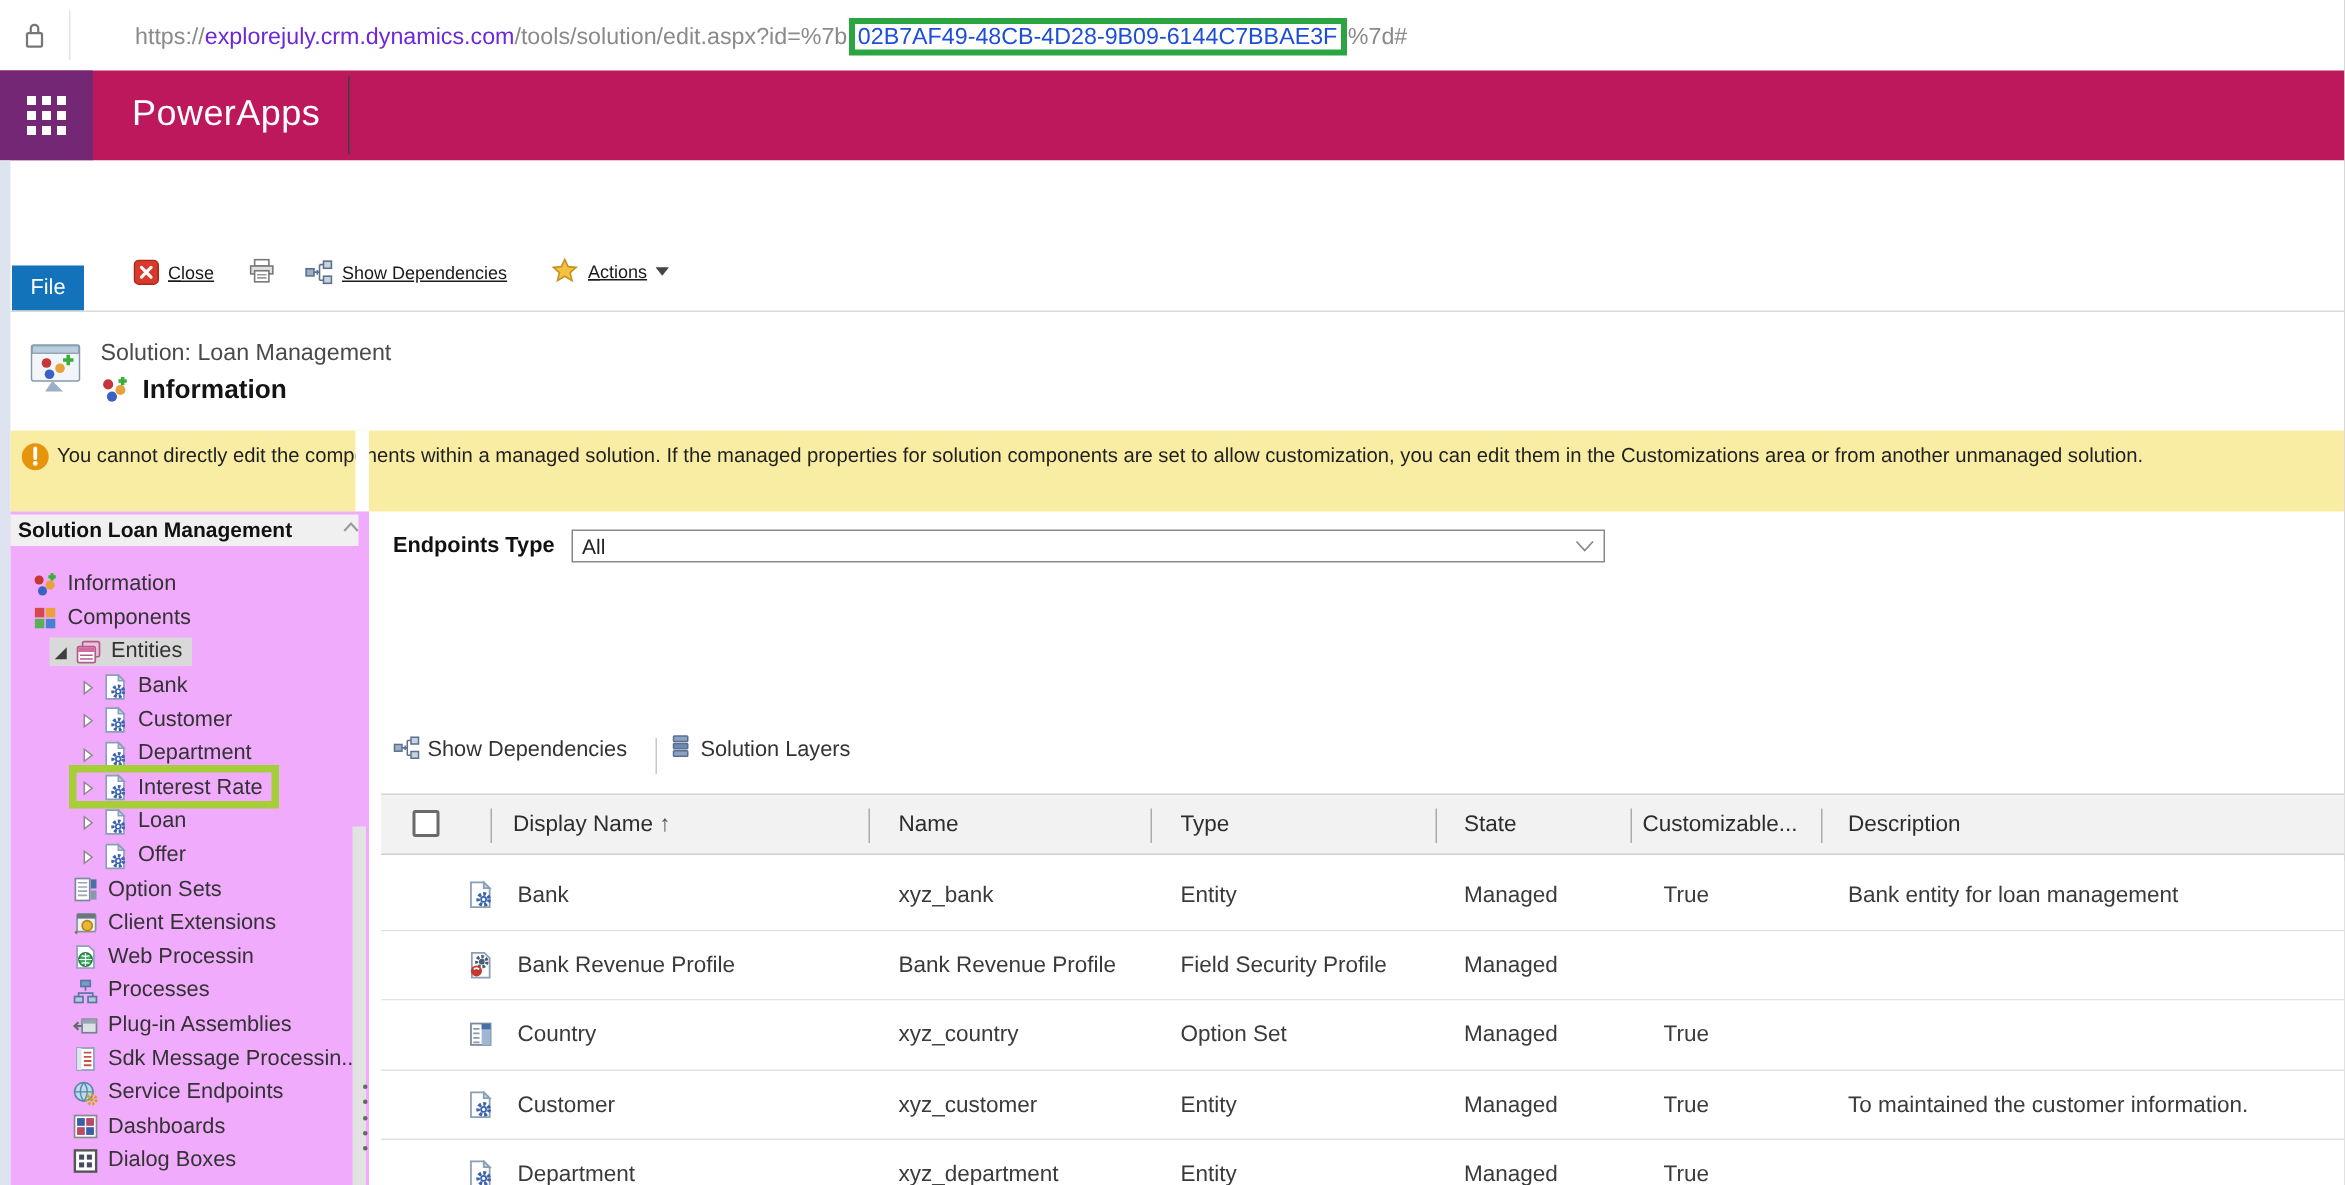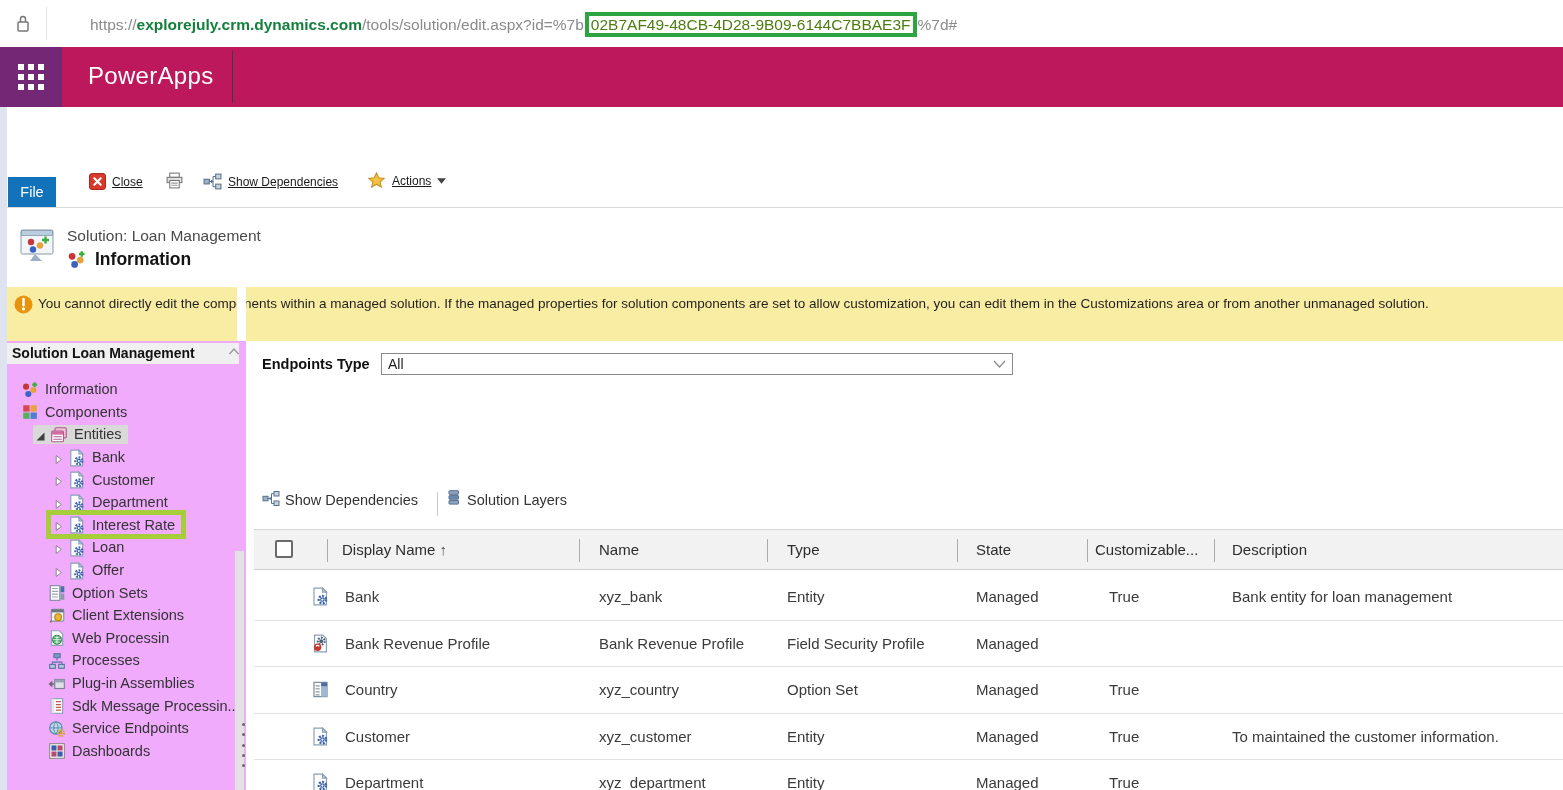--- a/index.html
+++ b/index.html
@@ -7,22 +7,22 @@
   .screen {
     position:relative; width:1563px; height:790px; overflow:hidden;
     background:#fff; font-family:"Liberation Sans","DejaVu Sans",sans-serif;
     color:#333;
   }
   
   .url-bar { position:absolute; left:0; top:0; width:1563px; height:47px; background:#fff; }
   .lock { position:absolute; left:16px; top:13px; width:14px; height:20px; }
   .url-divider { position:absolute; left:46px; top:7px; width:1px; height:33px; background:#e3e3e3; }
   .url-text { position:absolute; left:90px; top:12px; font-size:15.5px; color:#8a8a8a; white-space:nowrap; }
-  .url-domain { color:#15803d; font-weight:700; }
-  .url-guid-box { display:inline-block; border:4px solid #2aa542; padding:0px 2px; margin:0 1px; color:#4d7c0f; line-height:17px; }
+  .url-domain { color:#6d28d9; font-weight:400; }
+  .url-guid-box { display:inline-block; border:4px solid #2aa542; padding:0px 2px; margin:0 1px; color:#1d4ed8; line-height:17px; }
   
   .app-header { position:absolute; left:0; top:47px; width:1563px; height:60px; background:#be185d; }
   .waffle-tile { position:absolute; left:0; top:0; width:62px; height:60px; background:#742774; cursor:pointer; }
   .waffle { position:absolute; left:18px; top:17px; width:26px; height:26px;
     display:grid; grid-template-columns:repeat(3,6px); grid-template-rows:repeat(3,6px); gap:4px; }
   .waffle span { background:#fff; width:6px; height:6px; }
   .app-name { position:absolute; left:88px; top:15px; color:#fff; font-size:24px; font-weight:400; letter-spacing:0.3px; }
   .hdr-divider { position:absolute; left:232px; top:4px; width:1px; height:52px; background:#3d3d3d; }
   
   .page { position:absolute; left:0; top:107px; width:1563px; height:683px; background:#fff; border-left:7px solid #dde4f0; }
@@ -60,21 +60,21 @@
   .row-inner { display:inline-flex; align-items:center; padding:1px 6px 1px 2px; }
   .tree-row.sel .row-inner { background:#d9d9d9; }
   .tree-row.hl .row-inner { outline:5px solid #a6ce38; outline-offset:0px; }
   .sb-scroll-up { position:absolute; left:220px; top:4px; width:14px; height:14px; }
   .sb-track { position:absolute; left:228px; top:210px; width:9px; height:320px; background:#e2e2e2; }
   .splitter { position:absolute; left:234px; top:382px; width:4px; height:44px; display:flex; flex-direction:column; justify-content:space-between; align-items:center; }
   .splitter span { width:3px; height:3px; background:#666; border-radius:50%; }
   
   .main { position:absolute; left:245px; top:234px; width:1318px; height:449px; }
   .ct-label { position:absolute; left:10px; top:15px; font-size:14.5px; font-weight:700; color:#111; }
-  .ct-select { position:absolute; left:129px; top:12px; width:632px; height:22px; border:1px solid #8a8a8a; background:#fff; cursor:pointer; }
+  .ct-select { position:absolute; left:129px; top:12px; width:689px; height:22px; border:1px solid #8a8a8a; background:#fff; cursor:pointer; }
   .ct-value { position:absolute; left:6px; top:2px; font-size:14px; color:#222; }
   .ct-chevron { position:absolute; right:6px; top:6px; width:13px; height:9px; }
   .act-row-icon { position:absolute; width:18px; height:17px; }
   .act-label { position:absolute; font-size:14.5px; color:#333; cursor:pointer; }
   .act-divider { position:absolute; left:185px; top:151px; width:1px; height:24px; background:#c8c8c8; }
   
   .grid-header { position:absolute; left:2px; top:188px; width:1316px; height:41px; background:#f2f2f2;
     border-top:1px solid #d6d6d6; border-bottom:1px solid #cfcfcf; }
   .gh-cell { position:absolute; top:11px; font-size:15px; color:#2d2d2d; white-space:nowrap; }
   .gh-sep { position:absolute; top:9px; width:1px; height:23px; background:#ababab; }
@@ -395,20 +395,32 @@
           <div class="tree-row lvl1">
             <span class="row-inner">
               <span class="ticon"><svg viewBox="0 0 16 16">
                   <rect x="1.5" y="1.5" width="13" height="13" fill="#fff" stroke="#888"></rect>
                   <rect x="3" y="3" width="4.6" height="4.6" fill="#3a5fa8"></rect>
                   <rect x="8.4" y="3" width="4.6" height="4.6" fill="#b84a6a"></rect>
                   <rect x="3" y="8.4" width="4.6" height="4.6" fill="#b84a6a"></rect>
                   <rect x="8.4" y="8.4" width="4.6" height="4.6" fill="#3a5fa8"></rect>
                 </svg></span>
               <span class="tlabel">Dashboards</span>
+            </span>
+          </div>
+          <div class="tree-row lvl1">
+            <span class="row-inner">
+              <span class="ticon"><svg viewBox="0 0 16 16">
+                  <rect x="1.7" y="1.7" width="12.6" height="12.6" fill="#fff" stroke="#555" stroke-width="1.4"></rect>
+                  <rect x="4.2" y="4.2" width="3" height="3" fill="#444c5c"></rect>
+                  <rect x="8.8" y="4.2" width="3" height="3" fill="#444c5c"></rect>
+                  <rect x="4.2" y="8.8" width="3" height="3" fill="#444c5c"></rect>
+                  <rect x="8.8" y="8.8" width="3" height="3" fill="#444c5c"></rect>
+                </svg></span>
+              <span class="tlabel">Dialog Boxes</span>
             </span>
           </div>
         </div>
       <div class="sb-track"></div>
       <div class="splitter">
         <span></span>
           <span></span>
           <span></span>
           <span></span>
           <span></span>

